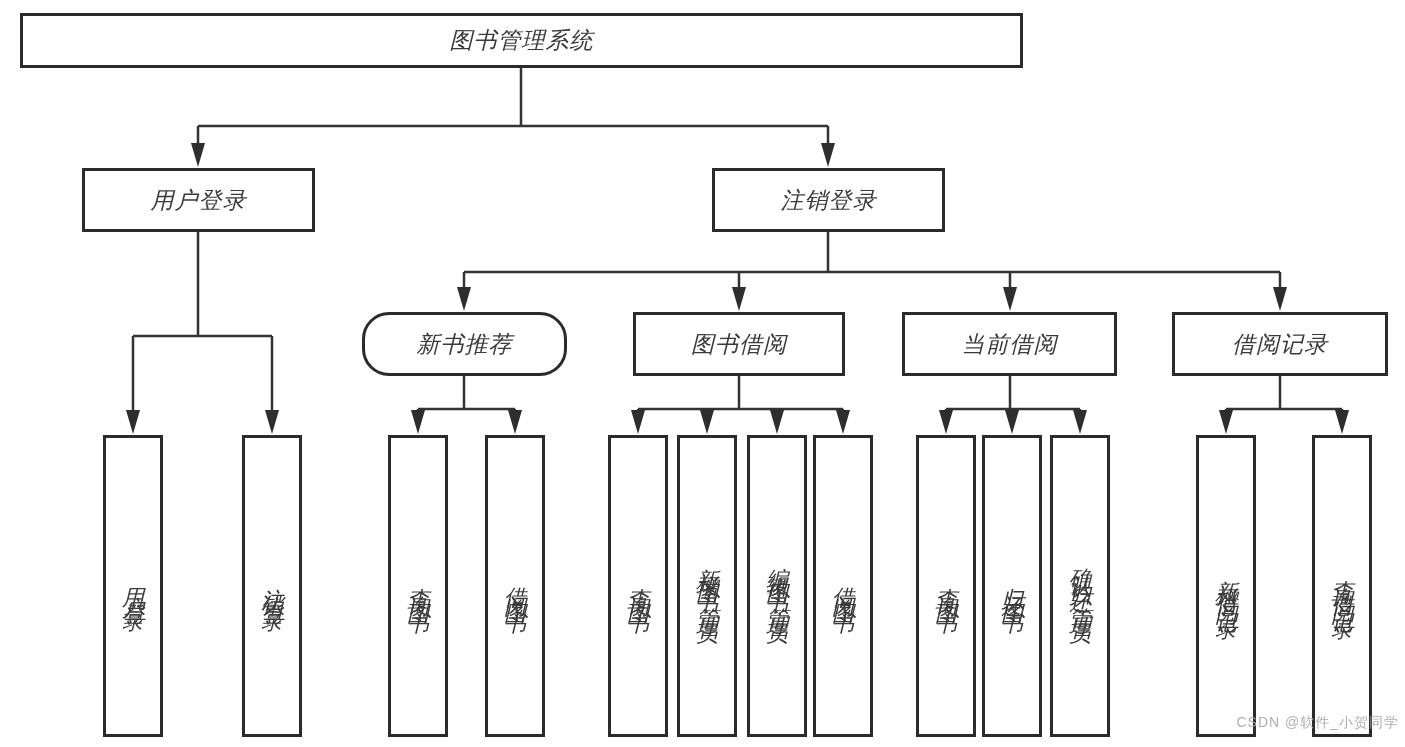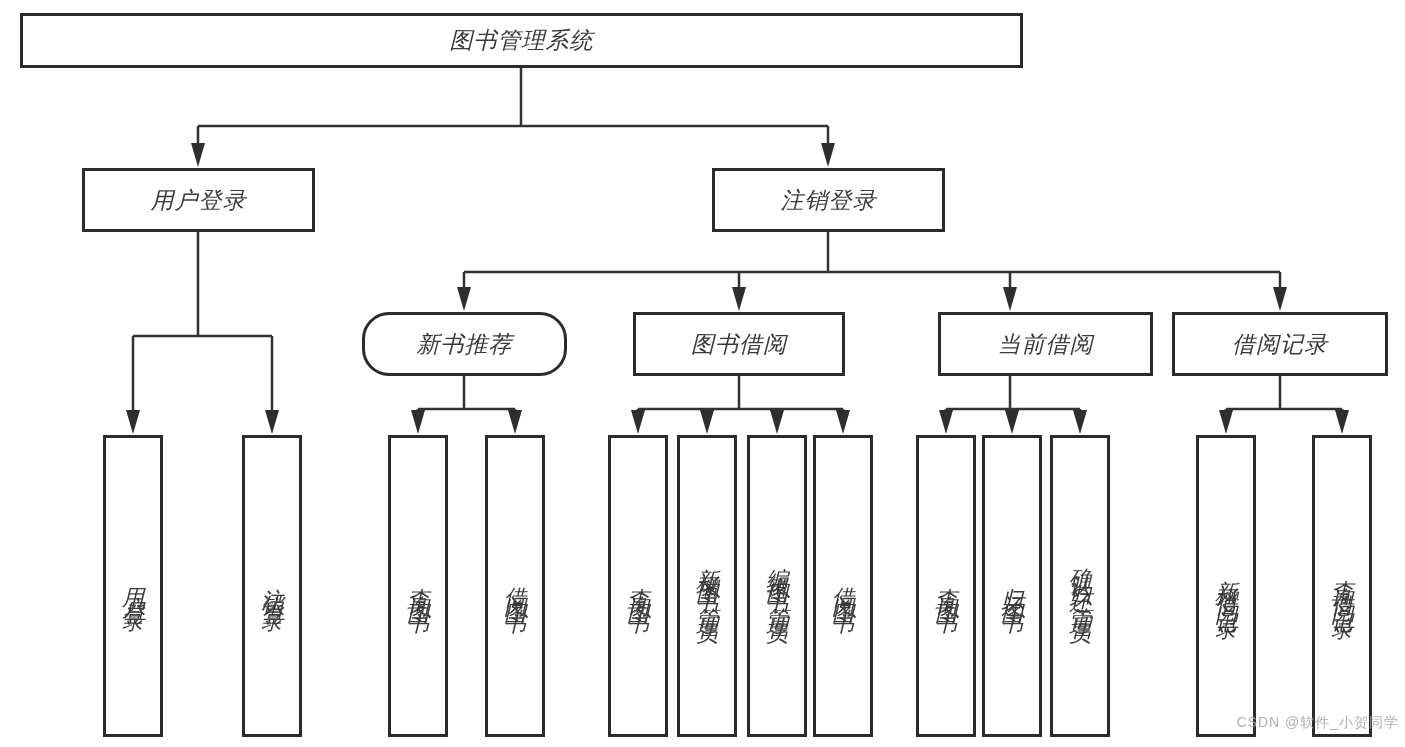--- a/index.html
+++ b/index.html
@@ -38,21 +38,21 @@
     line-height: 1;
   }
   
   .n-root { left: 20px; top: 13px; width: 1003px; height: 55px; }
   
   .n-user  { left: 82px;  top: 168px; width: 233px; height: 64px; }
   .n-mgmt  { left: 712px; top: 168px; width: 233px; height: 64px; }
   
   .n-rec   { left: 362px;  top: 312px; width: 205px; height: 64px; border-radius: 27px; }
   .n-bor   { left: 633px;  top: 312px; width: 212px; height: 64px; }
-  .n-cur   { left: 902px;  top: 312px; width: 215px; height: 64px; margin-left: 36px; }
+  .n-cur   { left: 902px;  top: 312px; width: 215px; height: 64px; }
   .n-hist  { left: 1172px; top: 312px; width: 216px; height: 64px; }
   
   .leaf { top: 435px; width: 60px; height: 302px; }
   .l-1  { left: 103px; }
   .l-2  { left: 242px; }
   .l-3  { left: 388px; }
   .l-4  { left: 485px; }
   .l-5  { left: 608px; }
   .l-6  { left: 677px; }
   .l-7  { left: 747px; }

